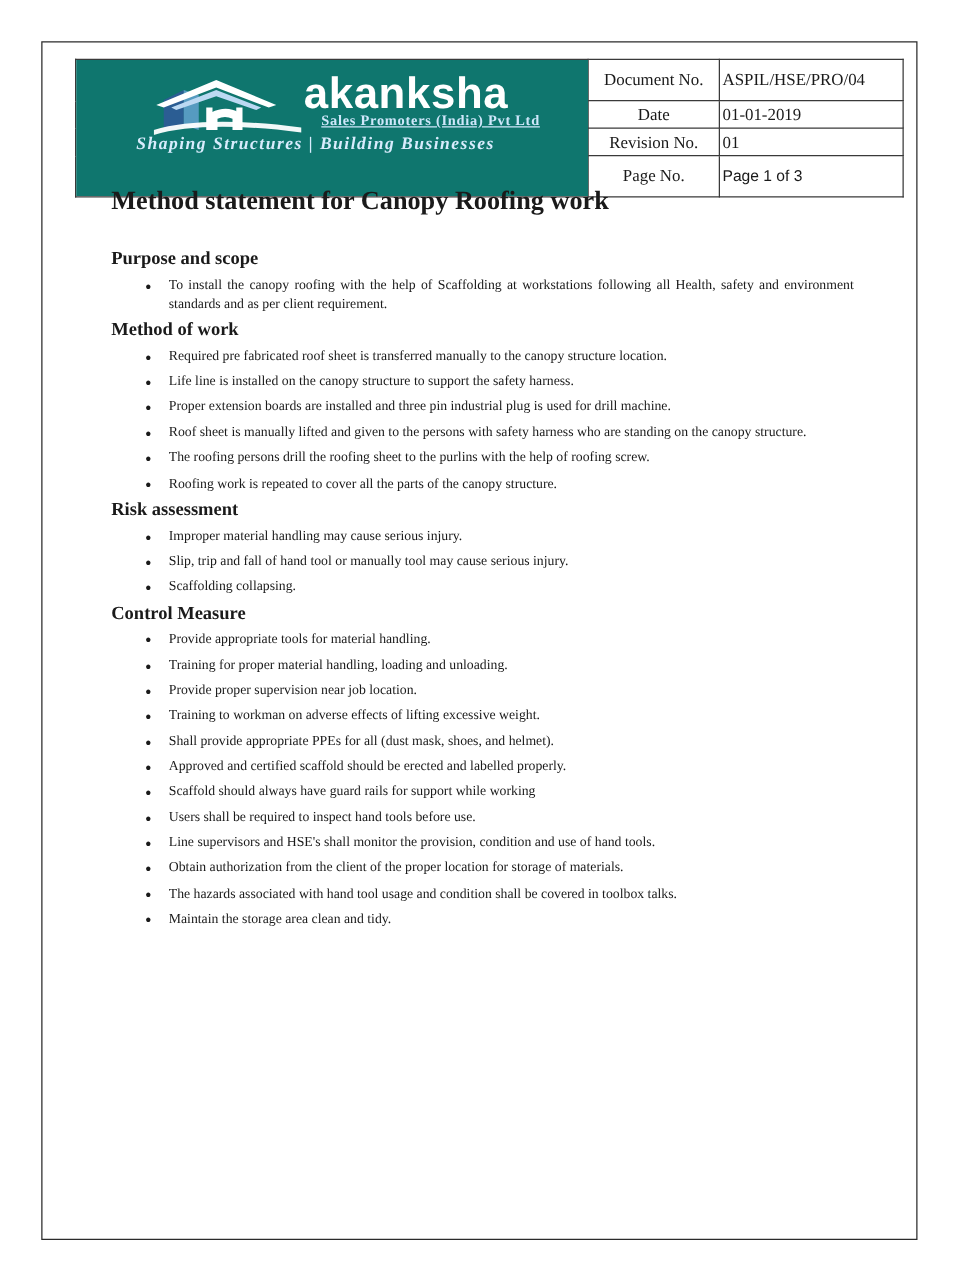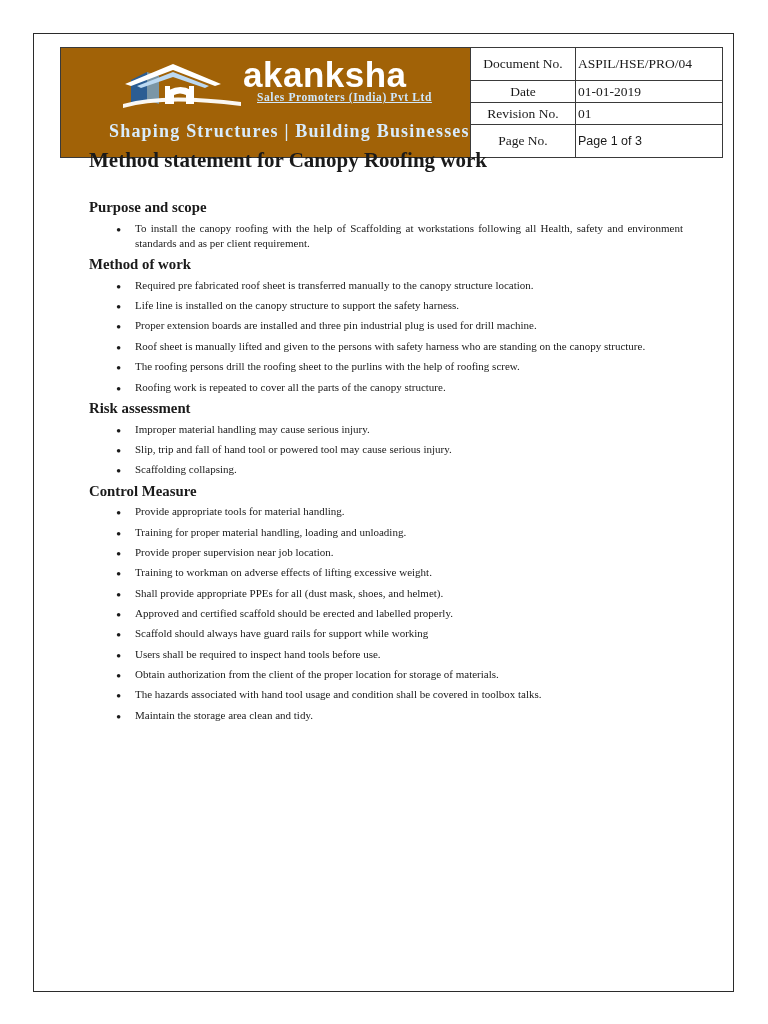--- a/index.html
+++ b/index.html
@@ -36,21 +36,21 @@
     table-layout: fixed;
   }
   .header-table td {
     border: 1px solid #ararara;
     border: 1px solid #3a3a3a;
     padding: 0;
     vertical-align: middle;
   }
   .logo-cell {
     width: 409px;
-    background: #a16207;
+    background: #0f766e;
     padding: 0 !important;
     position: relative;
     height: 87px;
     overflow: hidden;
   }
   .meta-label {
     width: 100px;
     text-align: center;
     font-size: 13.5px;
     line-height: 1.15;
@@ -105,27 +105,28 @@
     font-size: 11.5px;
     font-weight: 700;
     color: #cfe7fb;
     letter-spacing: 0.6px;
     line-height: 1;
     text-decoration: underline;
   }
   .logo-tag {
     position: absolute;
     left: 48px;
-    top: 74px;
+    top: 61px;
     font-family: "Liberation Serif", "DejaVu Serif", serif;
-    font-size: 18px;
+    font-size: 14px;
     font-weight: 700;
     color: #d8ecfd;
     letter-spacing: 1.2px;
     line-height: 1;
+    font-style: italic;
   }
 
   
   .content {
     position: absolute;
     left: 55px;
     top: 115px;
     width: 594px;
     font-size: 14.6px;
     line-height: 1;
@@ -227,36 +228,37 @@
         <li>Roof sheet is manually lifted and given to the persons with safety harness who are standing on the canopy structure.</li>
         <li>The roofing persons drill the roofing sheet to the purlins with the help of roofing screw.</li>
         <li>Roofing work is repeated to cover all the parts of the canopy structure.</li>
       </ul>
     </div>
 
     <div class="sec-block">
       <div class="sec-head">Risk assessment</div>
       <ul class="bullets">
         <li>Improper material handling may cause serious injury.</li>
-        <li>Slip, trip and fall of hand tool or powered tool may cause serious injury.</li>
+        <li>Slip, trip and fall of hand tool or manually tool may cause serious injury.</li>
         <li>Scaffolding collapsing.</li>
       </ul>
     </div>
 
     <div class="sec-block">
       <div class="sec-head">Control Measure</div>
       <ul class="bullets">
         <li>Provide appropriate tools for material handling.</li>
         <li>Training for proper material handling, loading and unloading.</li>
         <li>Provide proper supervision near job location.</li>
         <li>Training to workman on adverse effects of lifting excessive weight.</li>
         <li>Shall provide appropriate PPEs for all (dust mask, shoes, and helmet).</li>
         <li>Approved and certified scaffold should be erected and labelled properly.</li>
         <li>Scaffold should always have guard rails for support while working</li>
         <li>Users shall be required to inspect hand tools before use.</li>
+        <li>Line supervisors and HSE's shall monitor the provision, condition and use of hand tools.</li>
         <li>Obtain authorization from the client of the proper location for storage of materials.</li>
         <li>The hazards associated with hand tool usage and condition shall be covered in toolbox talks.</li>
         <li>Maintain the storage area clean and tidy.</li>
       </ul>
     </div>
 
   </div>
 </div>
 
 </body></html>

